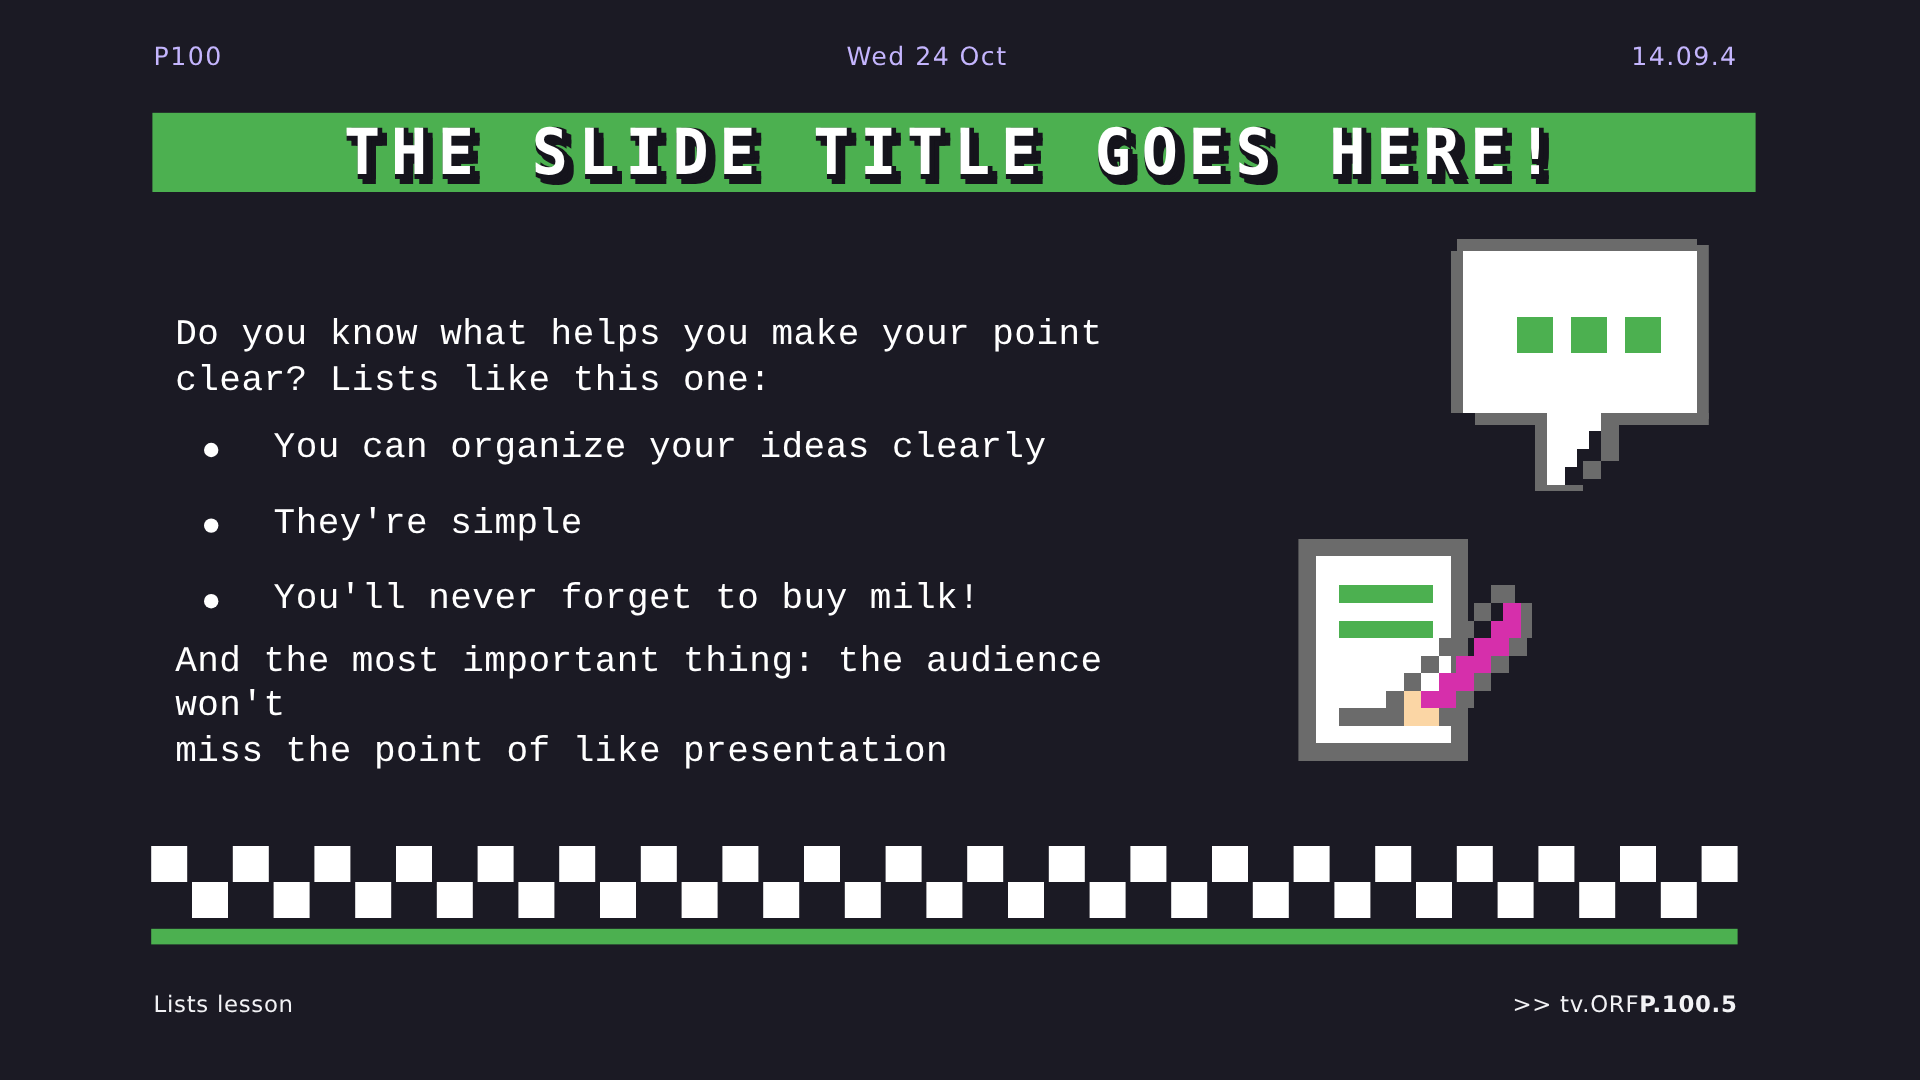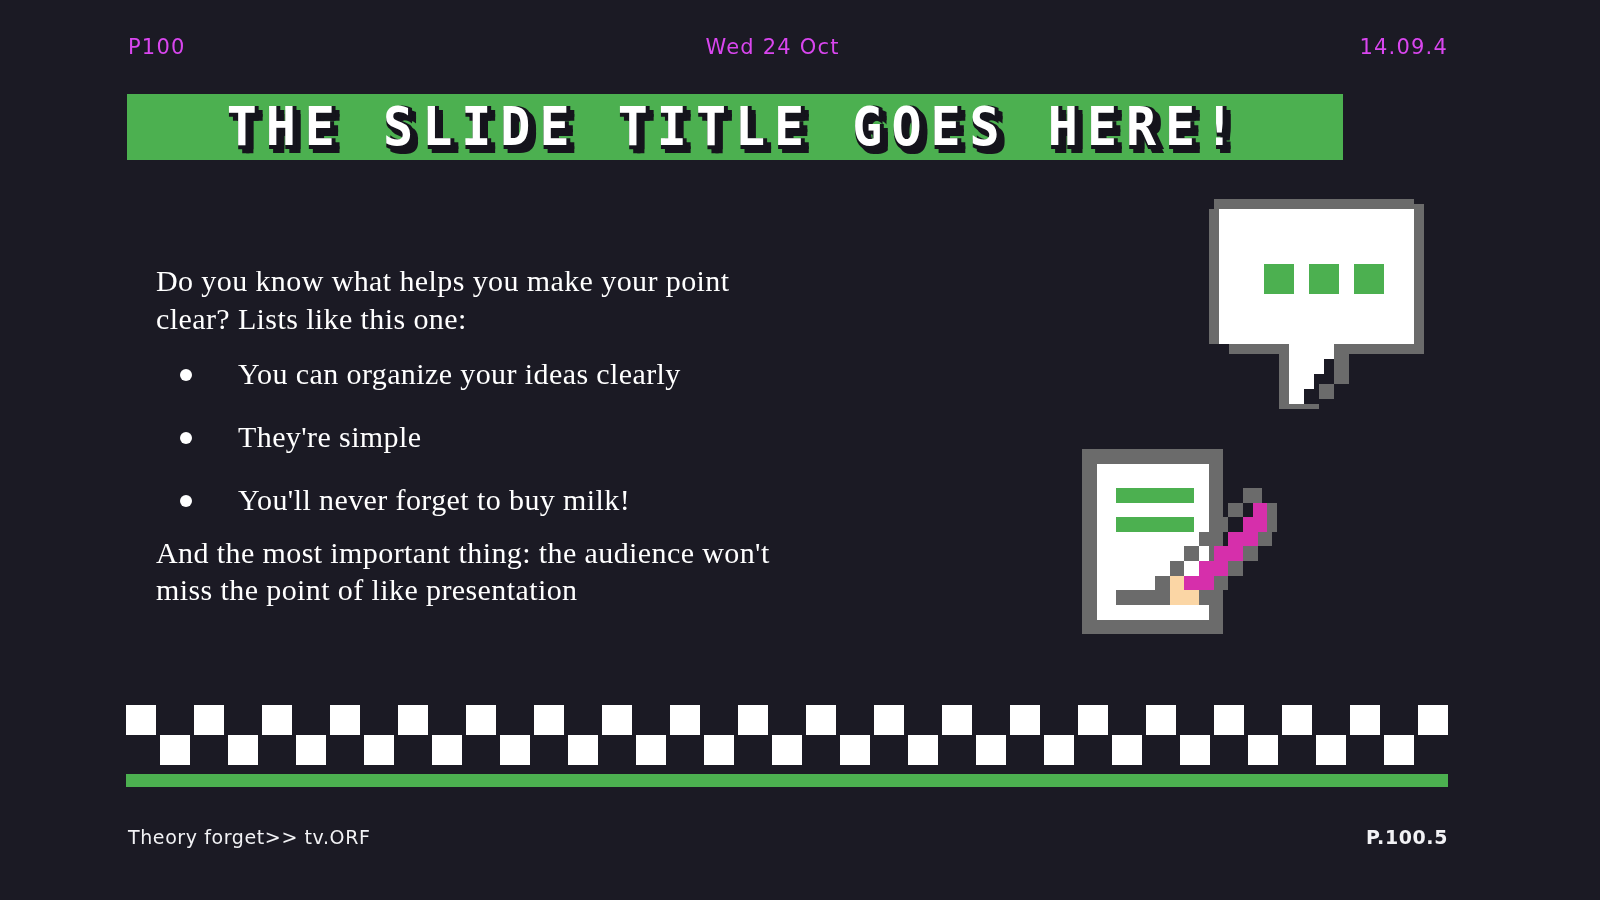--- a/index.html
+++ b/index.html
@@ -20,37 +20,37 @@
 
   
   .topbar {
     position: absolute;
     left: 128px;
     top: 30px;
     width: 1320px;
     height: 34px;
     display: flex;
     align-items: center;
-    color: #d946ef;
+    color: #c4b5fd;
     font-size: 21px;
     letter-spacing: 1.2px;
     font-family: "DejaVu Sans", sans-serif;
     font-stretch: normal;
   }
   .topbar .t-left   { flex: 0 0 auto; }
   .topbar .t-mid1   { flex: 1 1 auto; text-align: center; margin-left: 60px; }
   .topbar .t-mid2   { flex: 1 1 auto; text-align: center; }
   .topbar .t-right  { flex: 0 0 auto; text-align: right; }
 
   
   .title-banner {
     position: absolute;
     left: 127px;
     top: 94px;
-    width: 1216px;
+    width: 1336px;
     height: 66px;
     background: #4cb050;
     display: flex;
     align-items: center;
     justify-content: center;
   }
   .title-text {
     font-family: "DejaVu Sans Mono", monospace;
     font-weight: bold;
     font-size: 50px;
@@ -65,25 +65,25 @@
        4px 8px 0 #15141c,
        8px 8px 0 #15141c;
     -webkit-font-smoothing: none;
     white-space: pre;
     transform: scaleY(1.06);
   }
 
   
   .body-col {
     position: absolute;
-    left: 156px;
+    left: 146px;
     top: 262px;
     width: 840px;
     color: #ffffff;
-    font-family: Liberation Serif, serif;
+    font-family: Liberation Mono, monospace;
     letter-spacing: 0.4px;
   }
   .lead, .closing {
     font-size: 30px;
     line-height: 1.26;
     margin: 0;
     white-space: pre-line;
   }
   .bullets {
     list-style: none;
@@ -150,21 +150,21 @@
     width: 1320px;
     height: 30px;
     display: flex;
     align-items: center;
     color: #f2f2f5;
     font-size: 19px;
     letter-spacing: 0.6px;
     font-family: "DejaVu Sans", sans-serif;
   }
   .footer .f-left  { flex: 0 0 auto; }
-  .footer .f-mid   { flex: 1 1 auto; text-align: left; }
+  .footer .f-mid   { flex: 1 1 auto; text-align: right; }
   .footer .f-right { flex: 0 0 auto; text-align: right; font-weight: bold; }
 </style>
 </head>
 <body>
 
 <div class="slide">
 
   <div class="topbar">
     <span class="t-left">P100</span>
     <span class="t-mid2">Wed 24 Oct</span>
@@ -296,18 +296,18 @@
       <div class="sq" style="left: 1156px; top: 0px;"></div>
       <div class="sq" style="left: 1190px; top: 30px;"></div>
       <div class="sq" style="left: 1224px; top: 0px;"></div>
       <div class="sq" style="left: 1258px; top: 30px;"></div>
       <div class="sq" style="left: 1292px; top: 0px;"></div>
     </div>
 
   <div class="green-rule"></div>
 
   <div class="footer">
-    <span class="f-left">Theory forget</span>
+    <span class="f-left">Lists lesson</span>
     <span class="f-mid">&gt;&gt; tv.ORF</span>
     <span class="f-right">P.100.5</span>
   </div>
 
 </div>
 
 </body></html>

